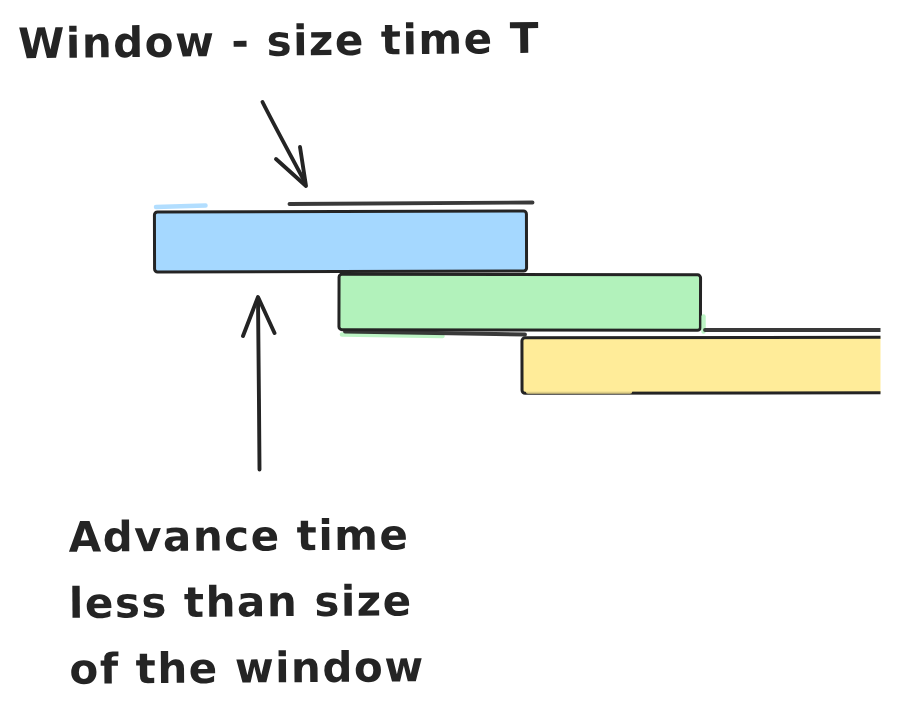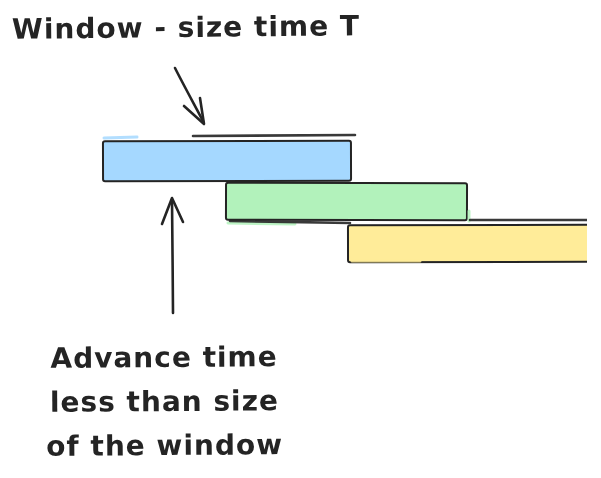--- a/index.html
+++ b/index.html
@@ -10,21 +10,20 @@
     width: 601px;
     height: 478px;
     font-family: "DejaVu Sans", sans-serif;
   }
   .canvas {
     position: relative;
     width: 587px;
     height: 478px;
     background: var(--canvas_bg, #ffffff);
     overflow: hidden;
-    text-align: center;
   }
   .hand-text {
     position: absolute;
     color: var(--ink, #1e1e1e);
     font-weight: bold;
     letter-spacing: 1px;
     white-space: nowrap;
     user-select: none;
   }
   .title-label {

